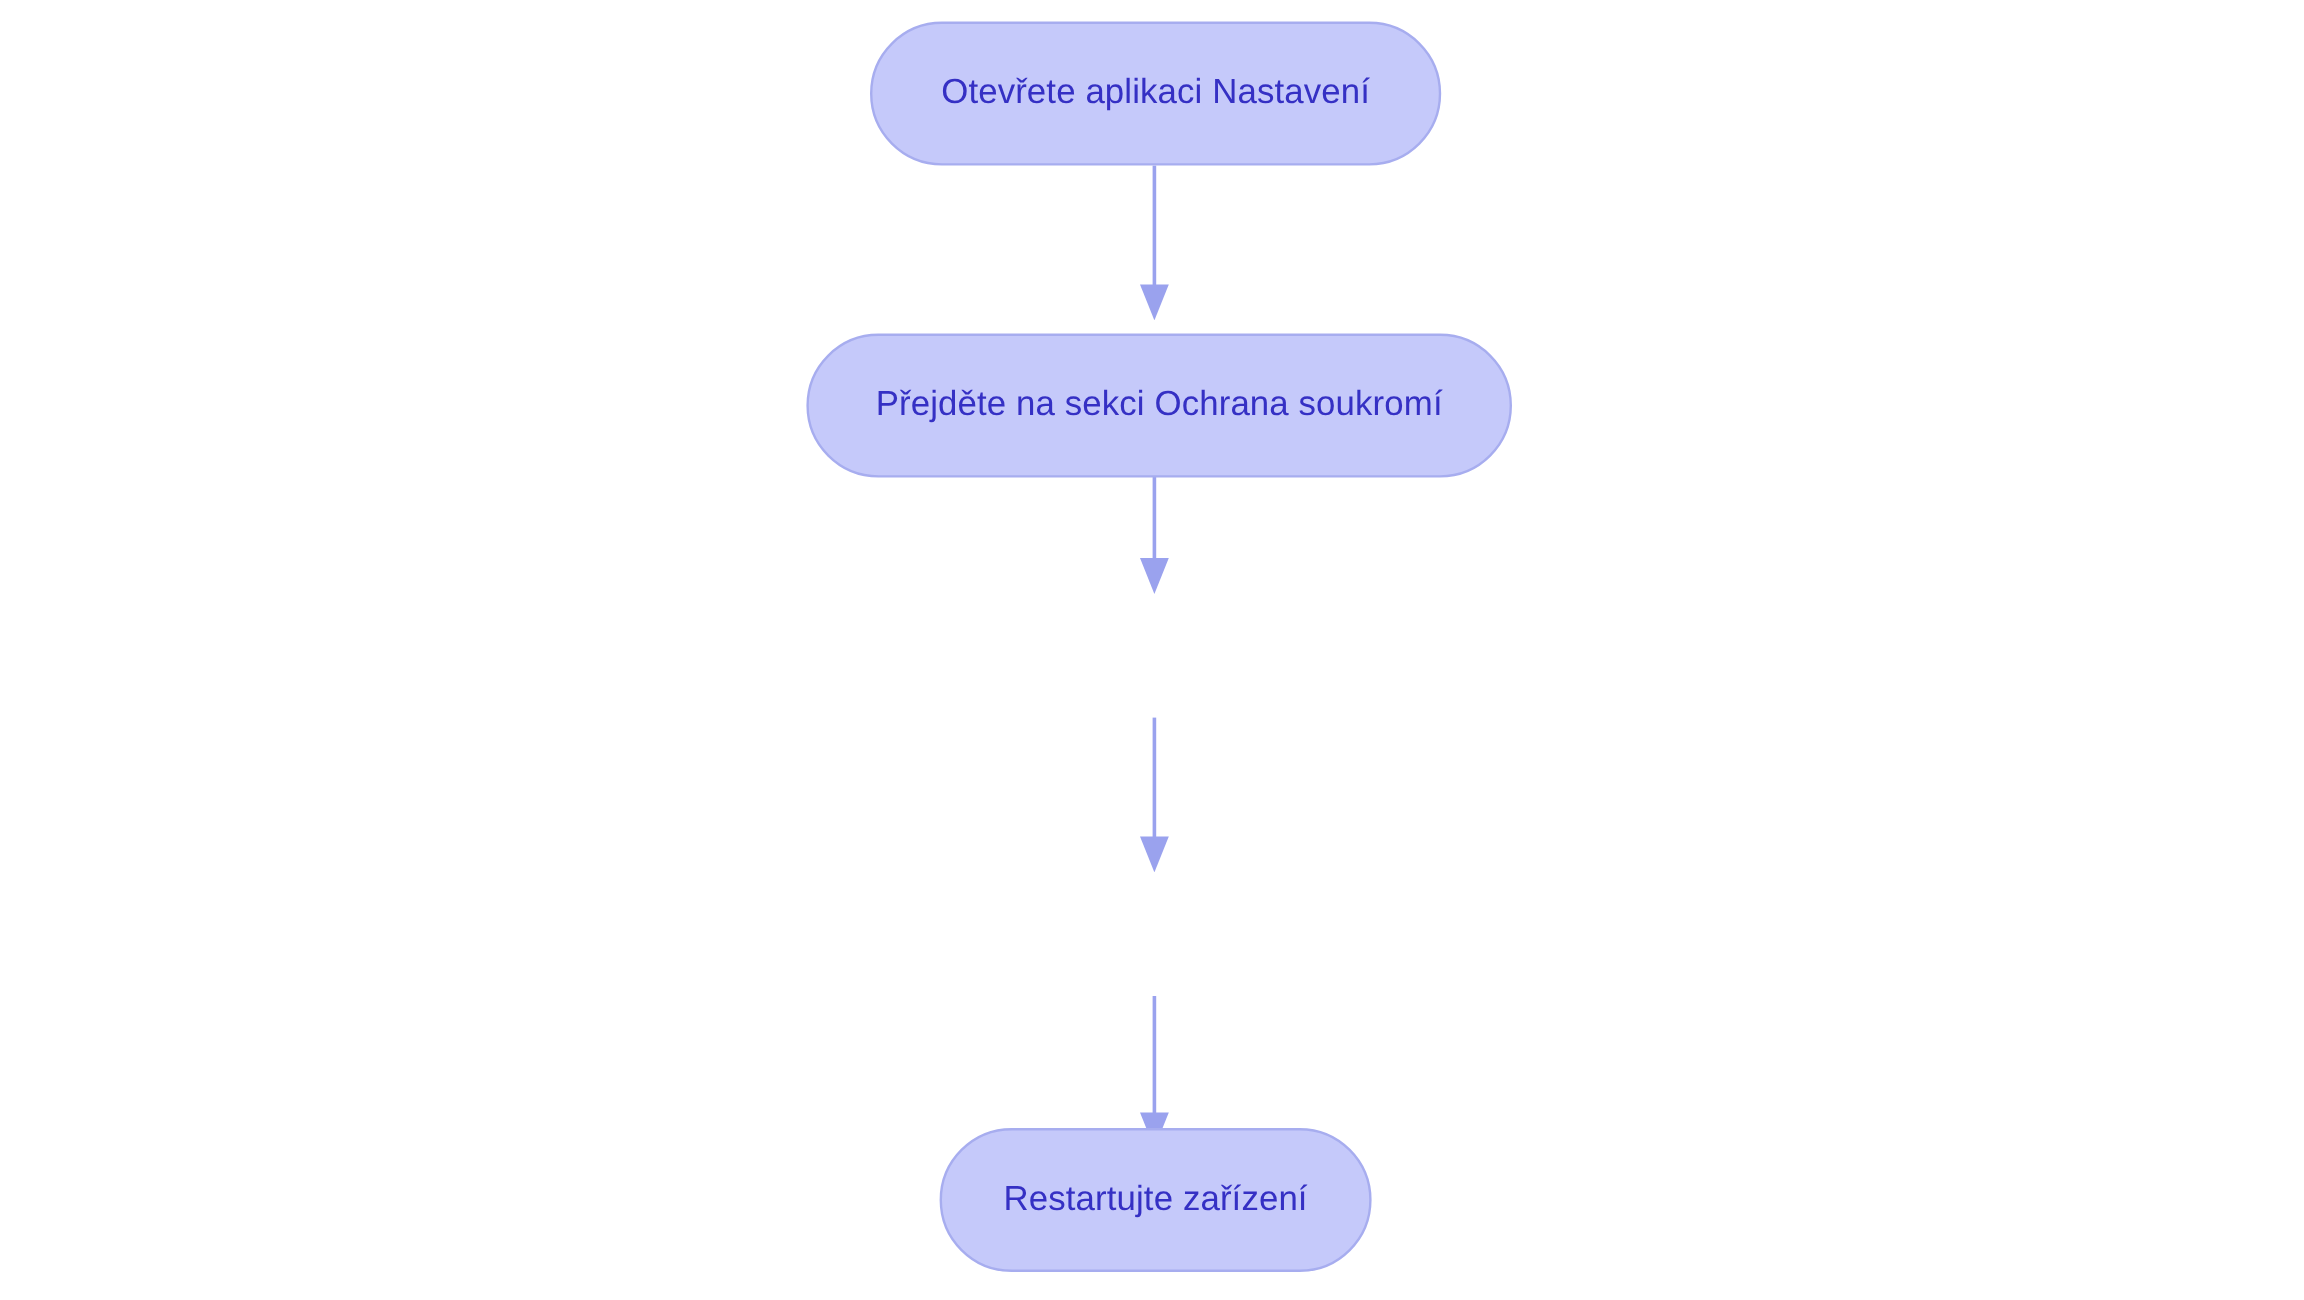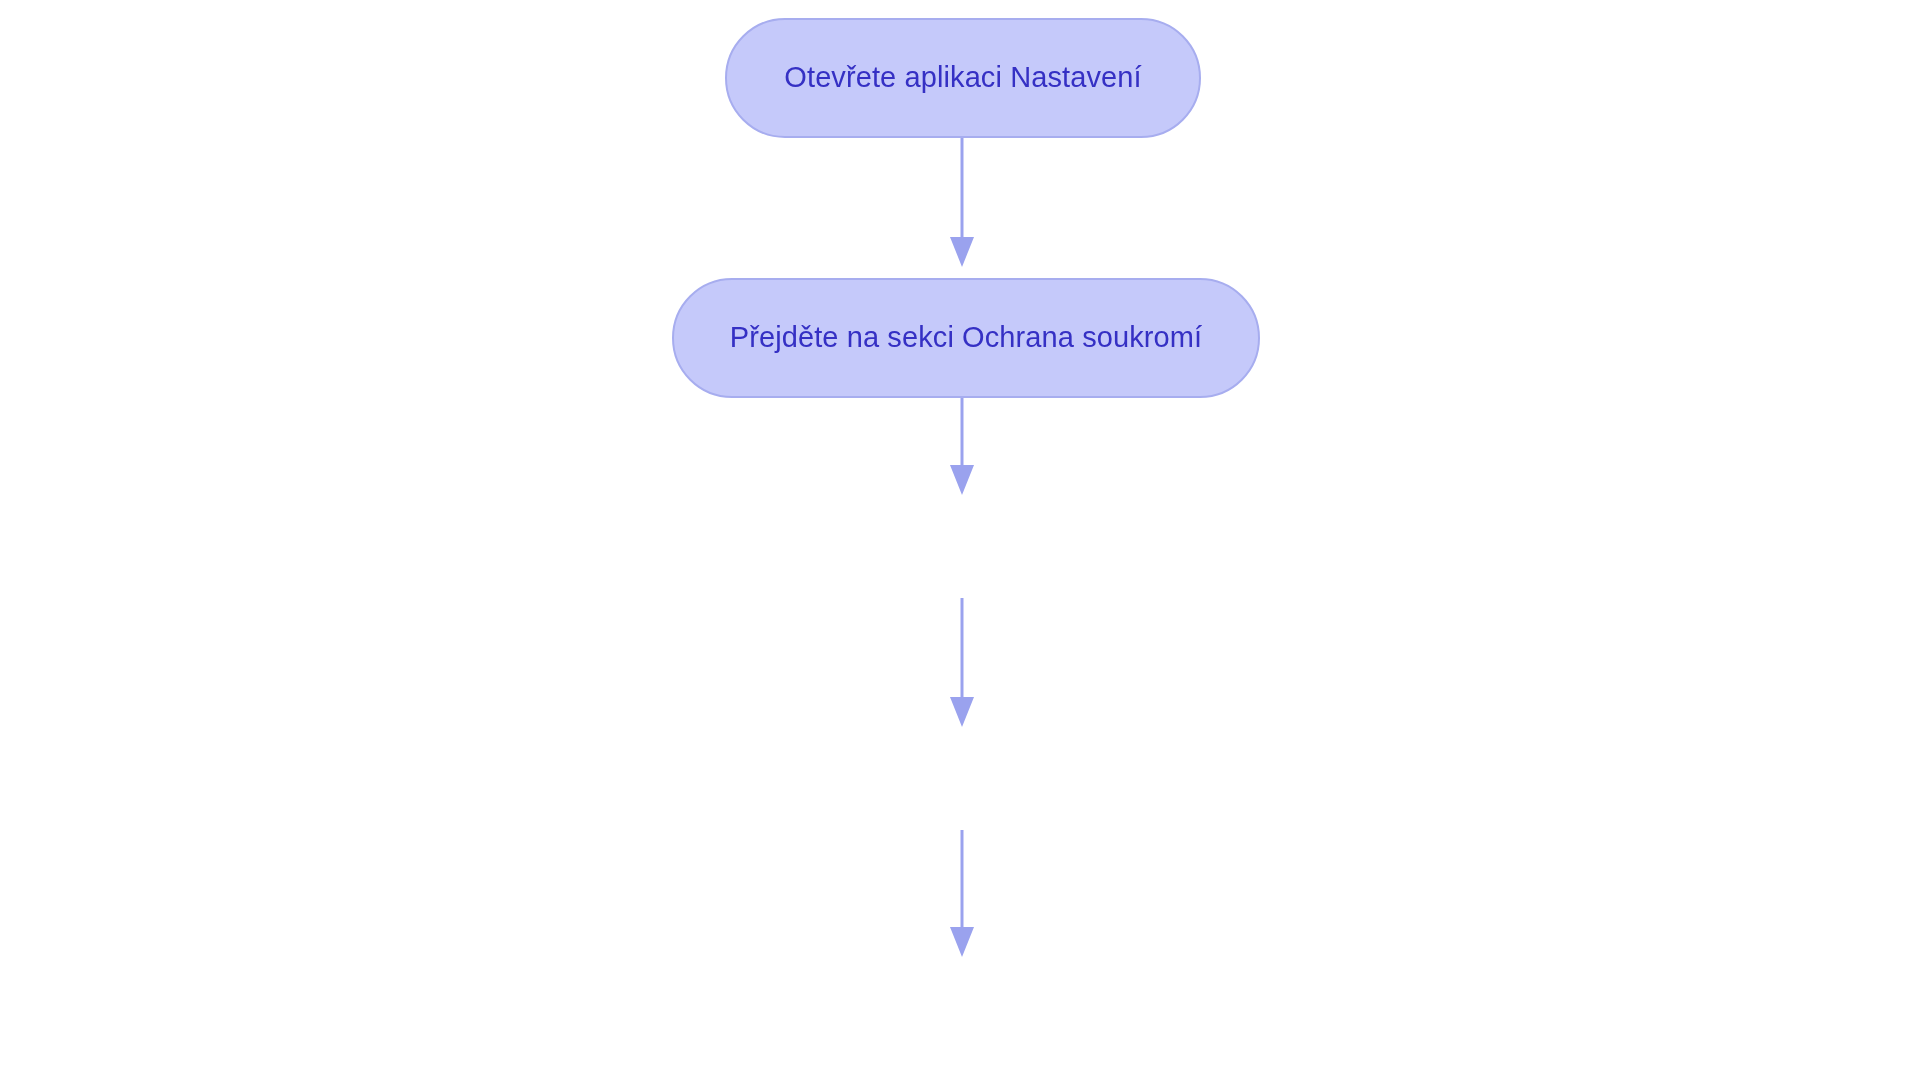--- a/index.html
+++ b/index.html
@@ -82,14 +82,17 @@
   <div id="node-1" class="node">
     <span class="node-label">Otevřete aplikaci Nastavení</span>
   </div>
 
   <div id="node-2" class="node">
     <span class="node-label">Přejděte na sekci Ochrana soukromí</span>
   </div>
 
 
 
+  <div id="node-5" class="node">
+    <span class="node-label">Restartujte zařízení</span>
+  </div>
 
 </div>
 
 </body></html>

